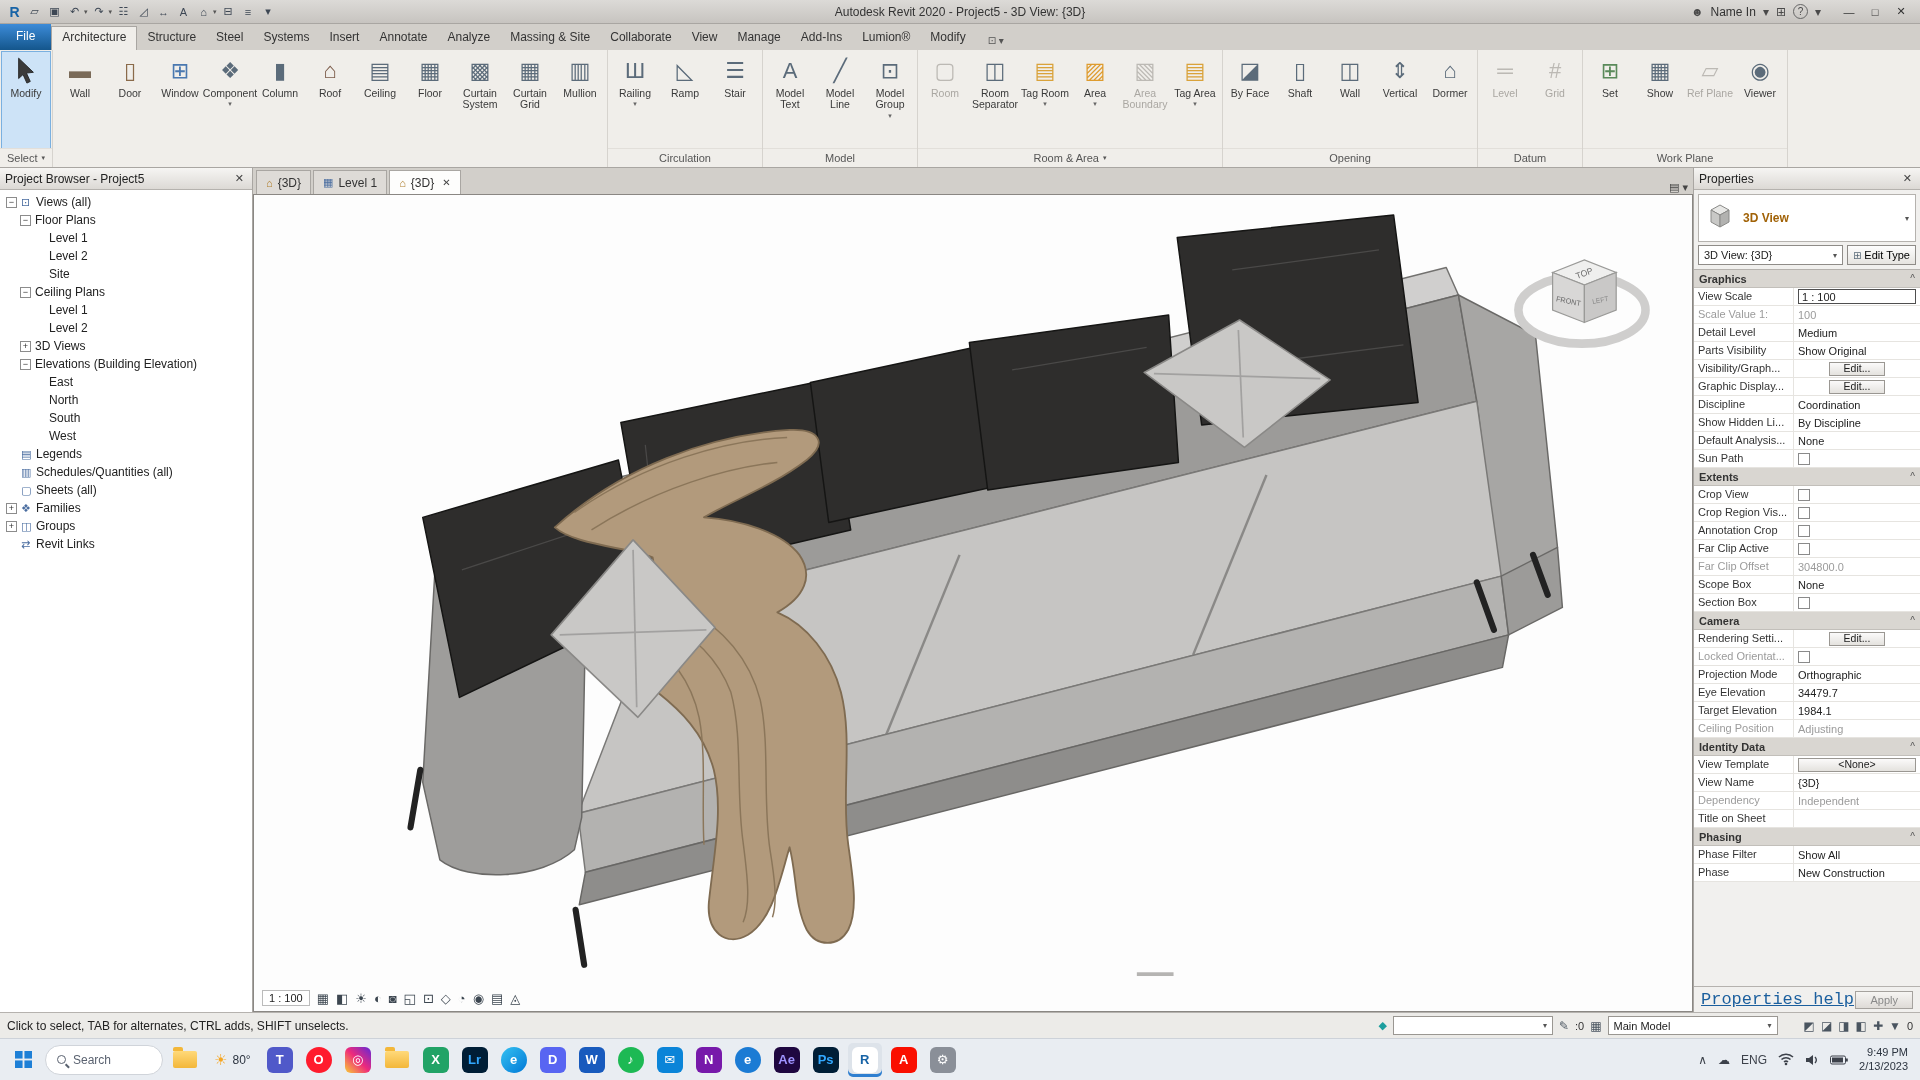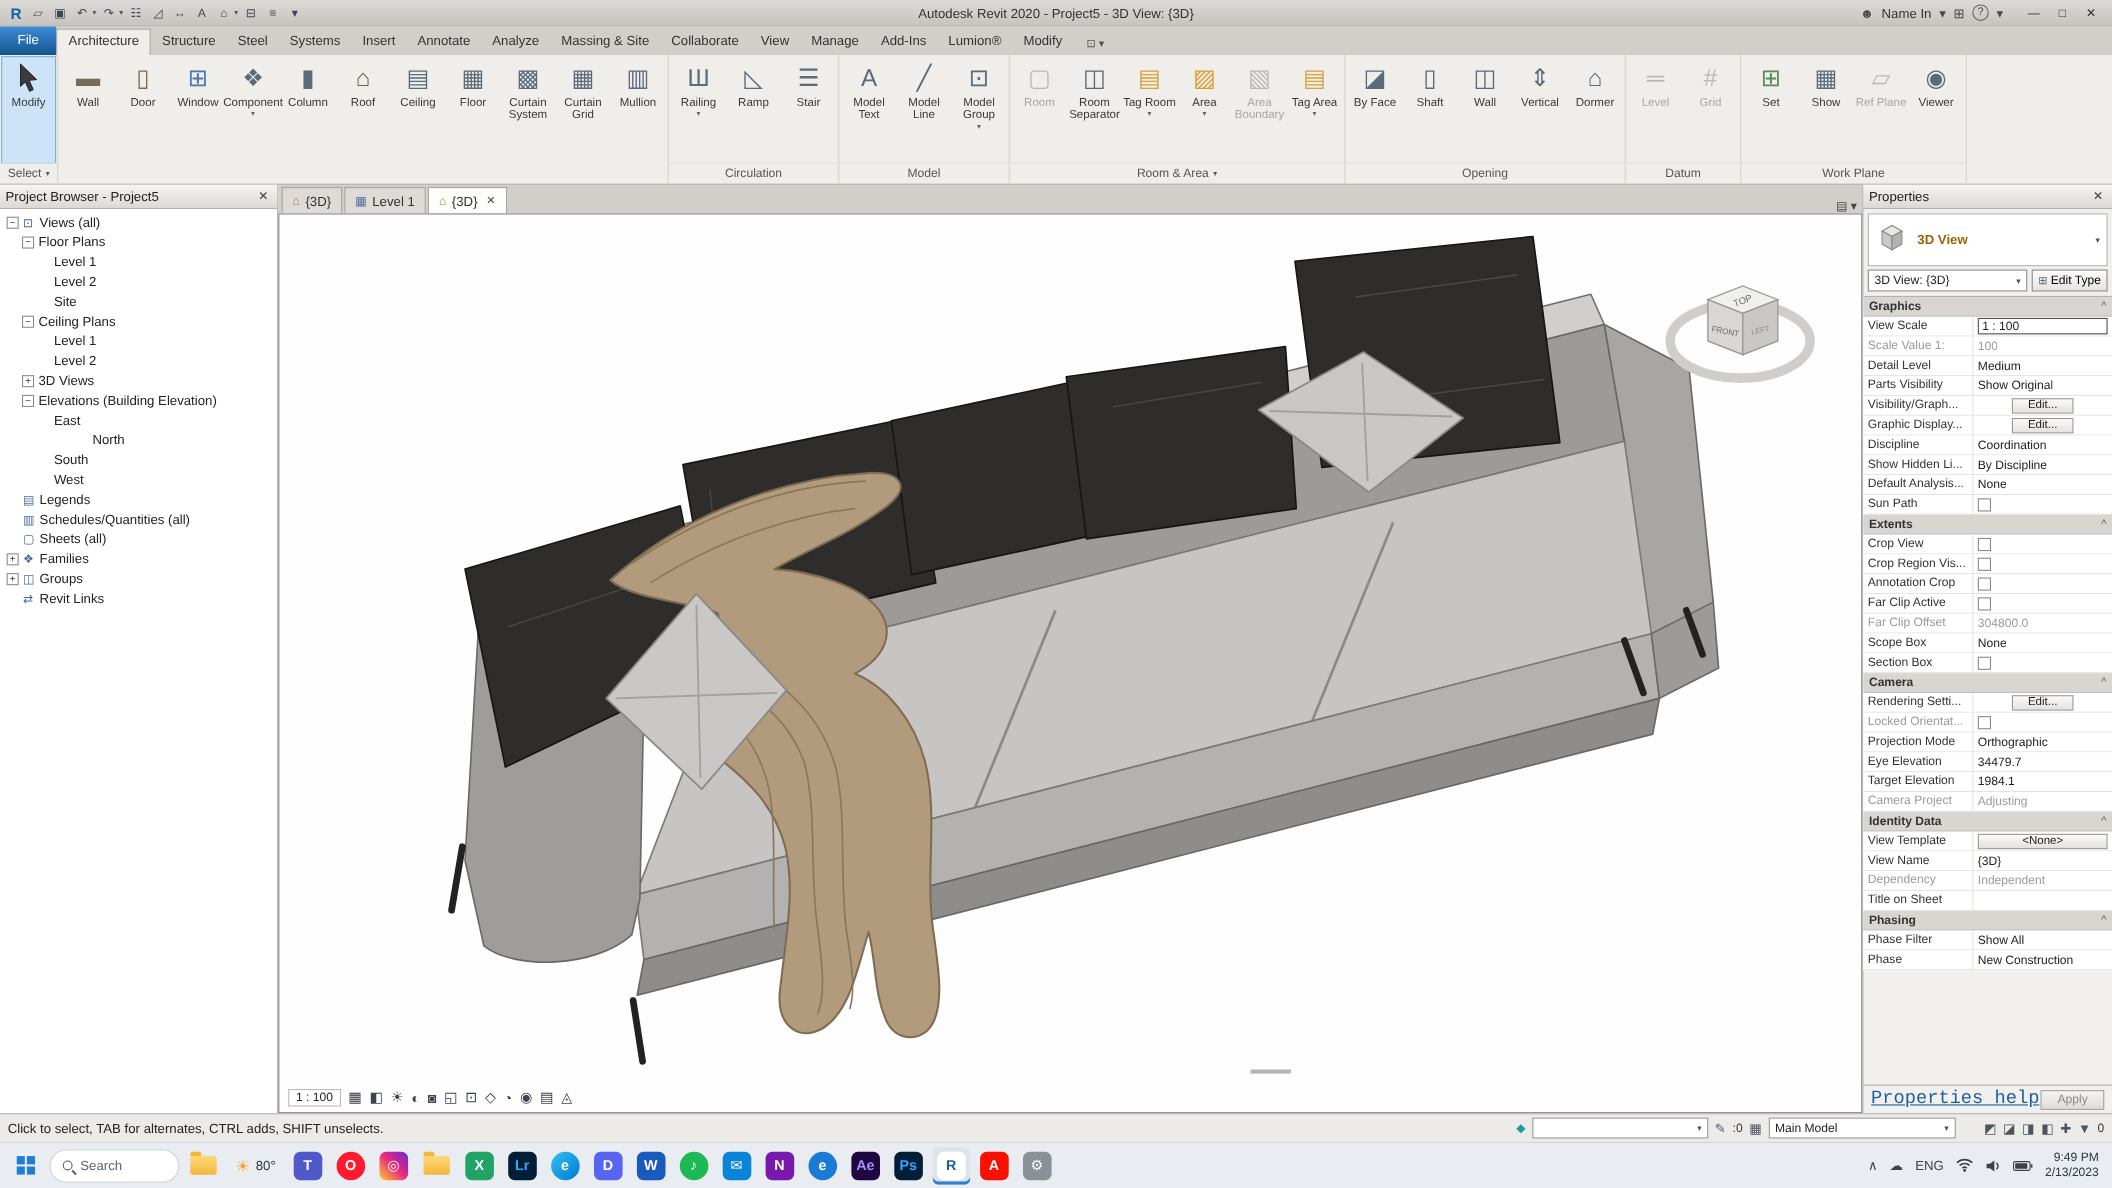--- a/index.html
+++ b/index.html
@@ -443,21 +443,21 @@
             <span class="tree-label">3D Views</span>
           </div>
           <div class="tree-row" style="padding-left: 20px;">
             <span class="expander">−</span>
             <span class="tree-label">Elevations (Building Elevation)</span>
           </div>
           <div class="tree-row" style="padding-left: 34px;">
             <span class="expander-spacer"></span>
             <span class="tree-label">East</span>
           </div>
-          <div class="tree-row" style="padding-left: 34px; margin-left: 35px;">
+          <div class="tree-row" style="padding-left: 34px;">
             <span class="expander-spacer"></span>
             <span class="tree-label">North</span>
           </div>
           <div class="tree-row" style="padding-left: 34px;">
             <span class="expander-spacer"></span>
             <span class="tree-label">South</span>
           </div>
           <div class="tree-row" style="padding-left: 34px;">
             <span class="expander-spacer"></span>
             <span class="tree-label">West</span>
@@ -769,21 +769,21 @@
               <span class="val">34479.7</span>
             </div>
           </div>
           <div class="prop-row">
             <div class="prop-label">Target Elevation</div>
             <div class="prop-value">
               <span class="val">1984.1</span>
             </div>
           </div>
           <div class="prop-row muted">
-            <div class="prop-label">Camera Project</div>
+            <div class="prop-label">Ceiling Position</div>
             <div class="prop-value">
               <span class="val">Adjusting</span>
             </div>
           </div>
           <div class="section-row">
             <span>Identity Data</span>
             <span class="section-chevron">^</span>
           </div>
           <div class="prop-row k-button">
             <div class="prop-label">View Template</div>

